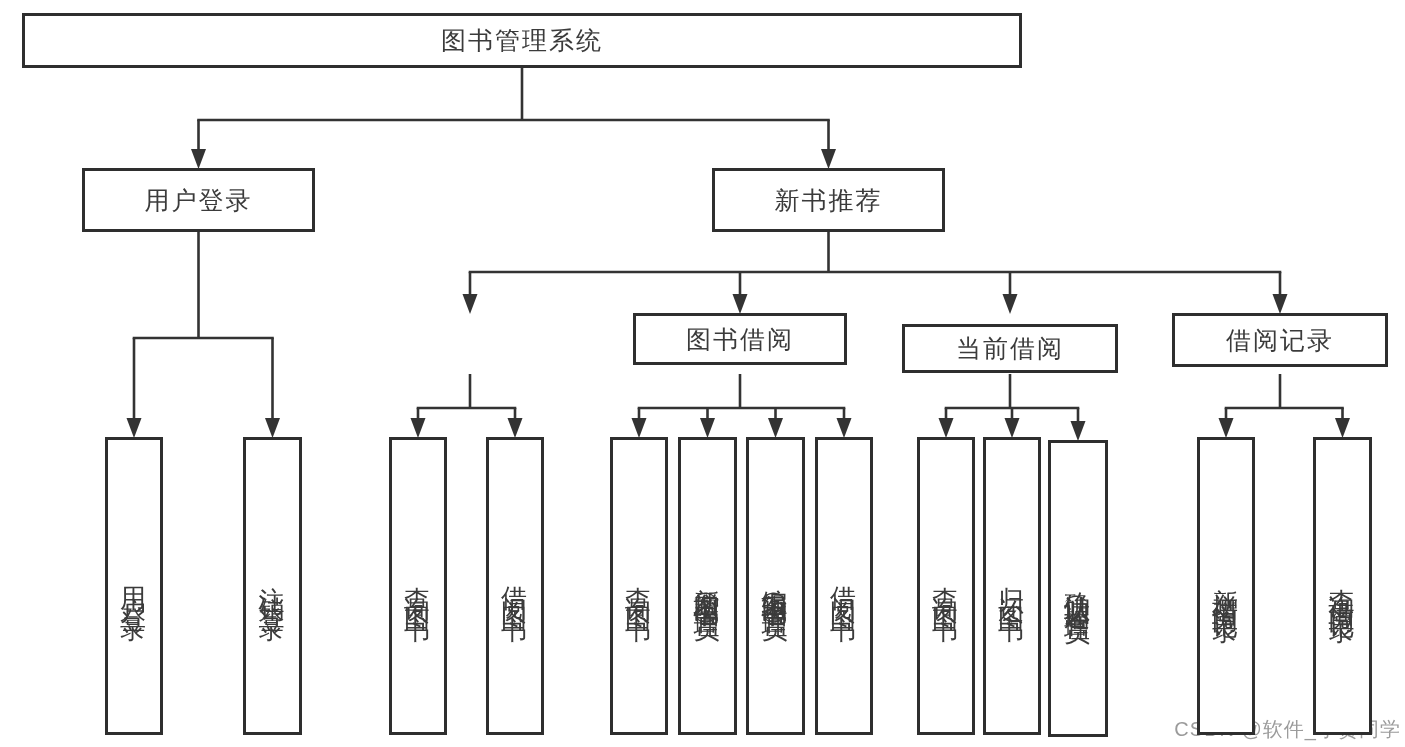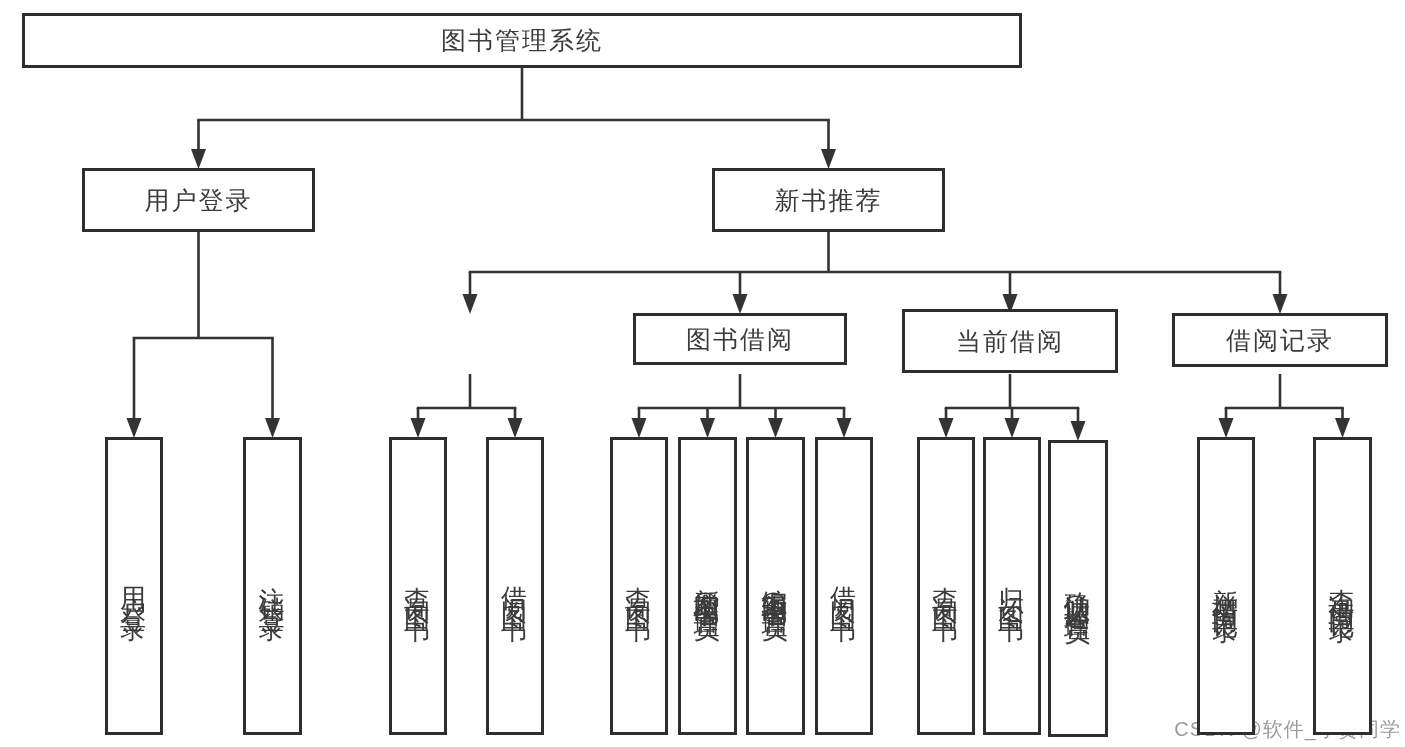--- a/index.html
+++ b/index.html
@@ -122,21 +122,21 @@
         <polygon points="1226,438 1218.5,418 1233.5,418" fill="#333333"></polygon>
         <line x1="1342.5" y1="408" x2="1342.5" y2="423" stroke="#333333" stroke-width="2.6"></line>
         <polygon points="1342.5,438 1335,418 1350,418" fill="#333333"></polygon>
       </g>
     </svg>
   <div class="watermark">CSDN @软件_小贺同学</div>
 <div class="node node-h" style="left: 22px; top: 13px; width: 1000px; height: 55px;">图书管理系统</div>
     <div class="node node-h" style="left: 82px; top: 168px; width: 233px; height: 64px;">用户登录</div>
     <div class="node node-h" style="left: 712px; top: 168px; width: 233px; height: 64px;">新书推荐</div>
     <div class="node node-h" style="left: 633px; top: 313px; width: 214px; height: 52px;">图书借阅</div>
-    <div class="node node-h" style="left: 902px; top: 309px; width: 216px; height: 64px;">当前借阅</div>
+    <div class="node node-h" style="left: 902px; top: 324px; width: 216px; height: 49px;">当前借阅</div>
     <div class="node node-h" style="left: 1172px; top: 313px; width: 216px; height: 54px;">借阅记录</div>
     <div class="node node-v v-short" style="left: 105px; top: 437px; width: 58px; height: 298px;">用户登录</div>
     <div class="node node-v v-short" style="left: 243px; top: 437px; width: 59px; height: 298px;">注销登录</div>
     <div class="node node-v v-short" style="left: 389px; top: 437px; width: 58px; height: 298px;">查询图书</div>
     <div class="node node-v v-short" style="left: 486px; top: 437px; width: 58px; height: 298px;">借阅图书</div>
     <div class="node node-v v-short" style="left: 610px; top: 437px; width: 58px; height: 298px;">查询图书</div>
     <div class="node node-v v-long" style="left: 678px; top: 437px; width: 59px; height: 298px;">新增图书（管理员）</div>
     <div class="node node-v v-long" style="left: 746px; top: 437px; width: 59px; height: 298px;">编辑图书（管理员）</div>
     <div class="node node-v v-short" style="left: 815px; top: 437px; width: 58px; height: 298px;">借阅图书</div>
     <div class="node node-v v-short" style="left: 917px; top: 437px; width: 58px; height: 298px;">查询图书</div>

